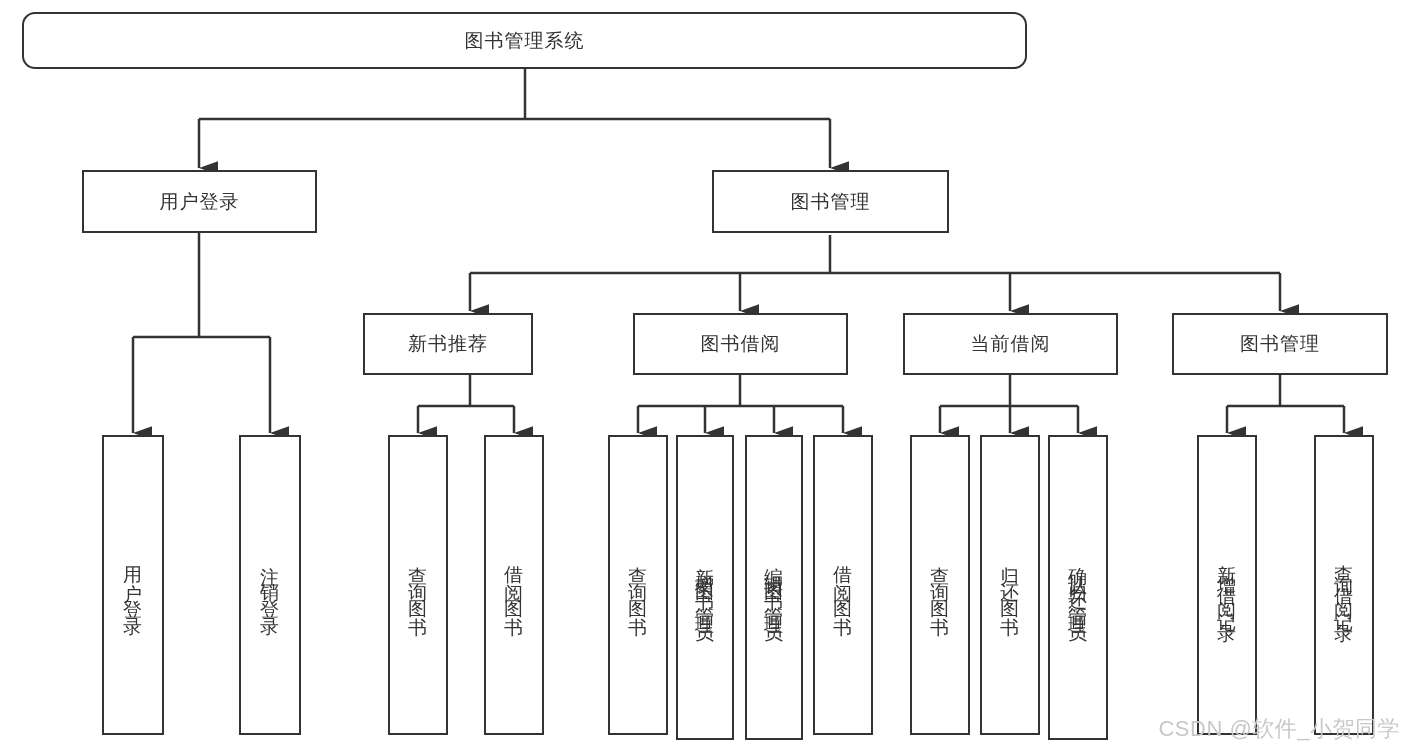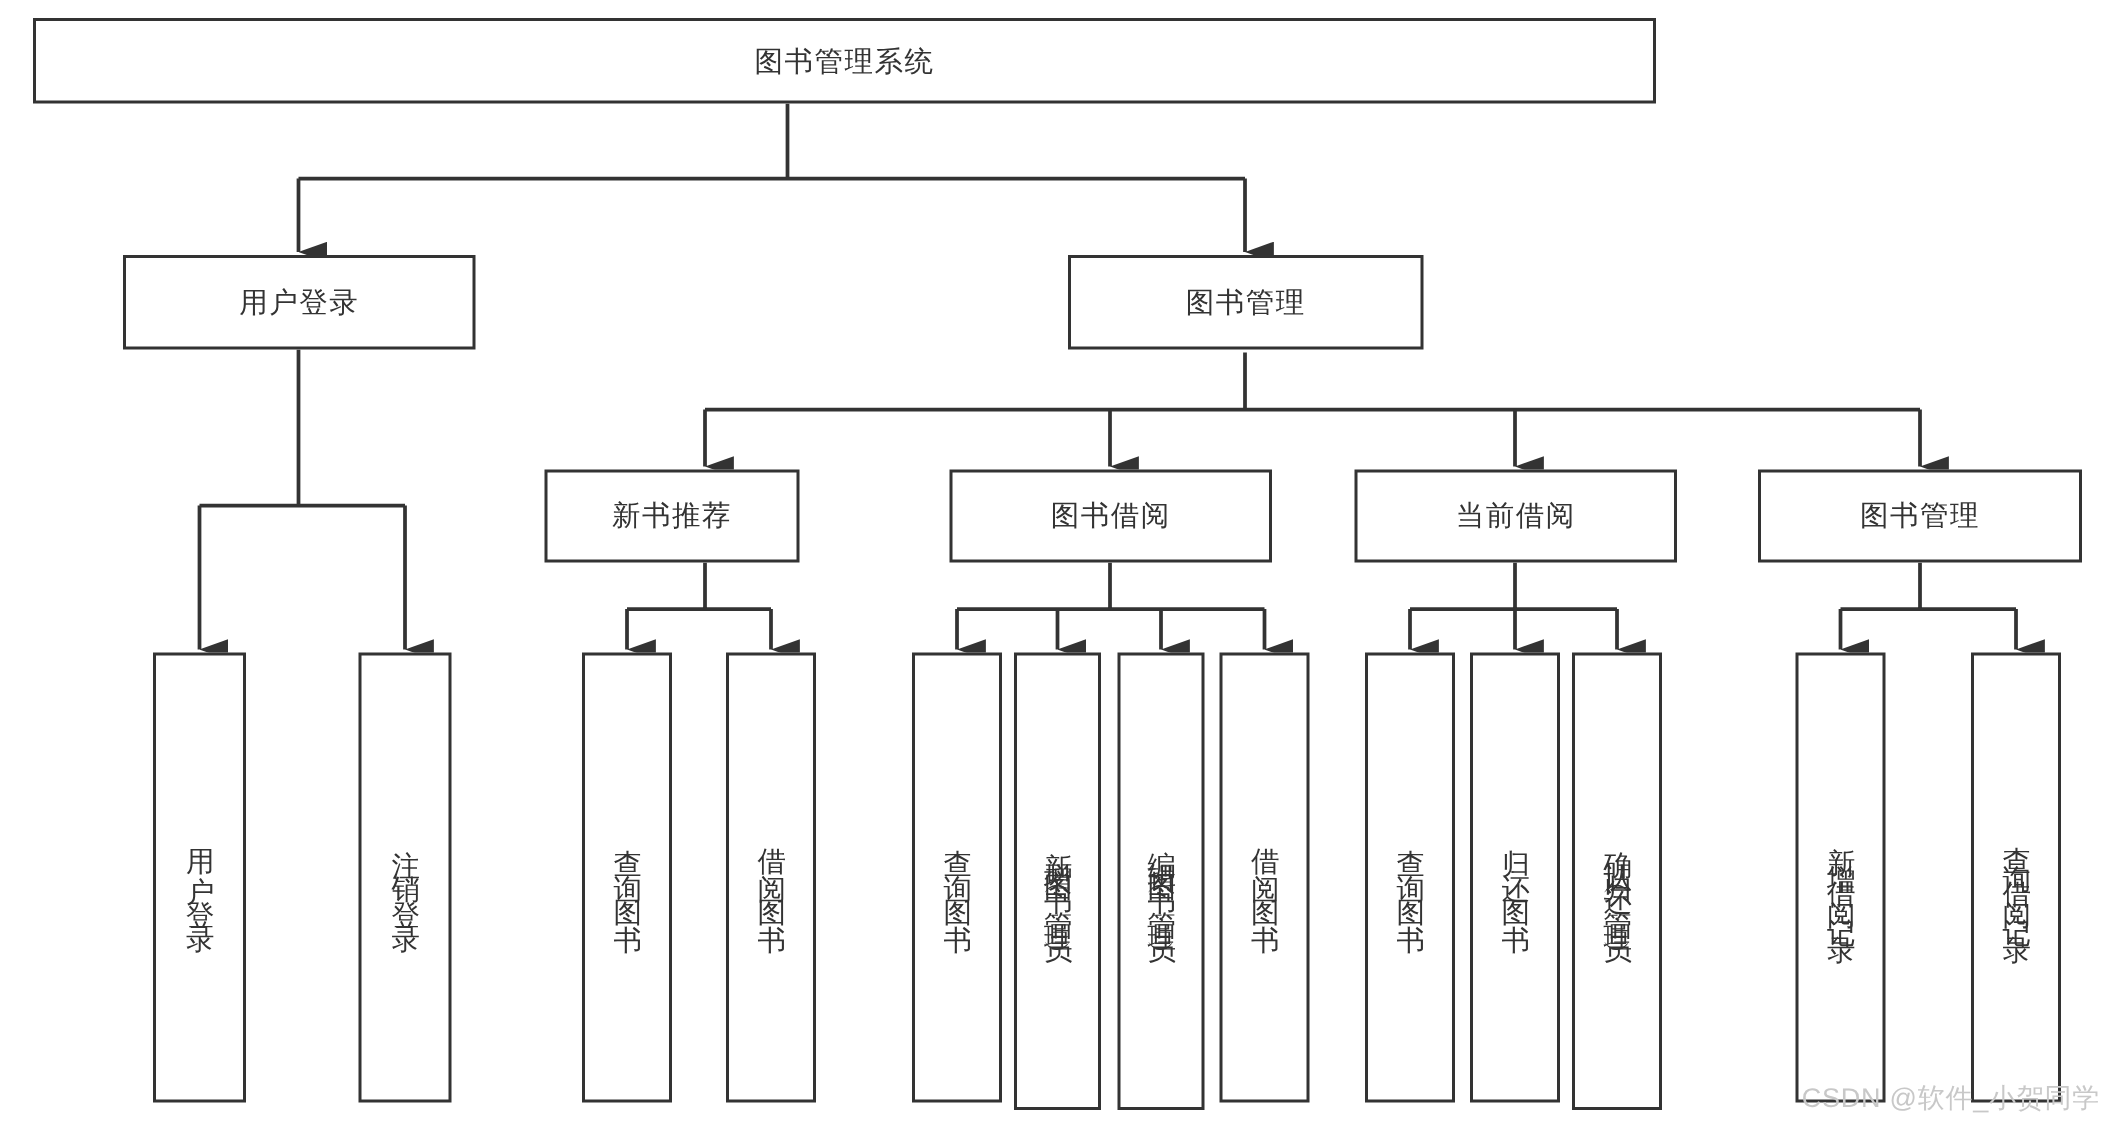--- a/index.html
+++ b/index.html
@@ -37,21 +37,21 @@
     letter-spacing: 17px;
     line-height: 1;
     white-space: nowrap;
   }
   .leaf.mid .vtext  { letter-spacing: 12px; }
   .leaf.long .vtext { letter-spacing: 8px; }
   .watermark {
     position: absolute;
     right: 5px;
     bottom: 3px;
-    font-size: 18px;
+    font-size: 22px;
     color: #c8c8c8;
     letter-spacing: 0.5px;
     z-index: 3;
     background: transparent;
   }
 </style>
 </head>
 <body>
 
 <div class="canvas">
@@ -87,21 +87,21 @@
       <line x1="774" y1="406" x2="774" y2="433" marker-end="url(#arrow)"></line>
       <line x1="843" y1="406" x2="843" y2="433" marker-end="url(#arrow)"></line>
       <line x1="940" y1="406" x2="940" y2="433" marker-end="url(#arrow)"></line>
       <line x1="1010" y1="406" x2="1010" y2="433" marker-end="url(#arrow)"></line>
       <line x1="1078" y1="406" x2="1078" y2="433" marker-end="url(#arrow)"></line>
       <line x1="1227" y1="406" x2="1227" y2="433" marker-end="url(#arrow)"></line>
       <line x1="1344" y1="406" x2="1344" y2="433" marker-end="url(#arrow)"></line>
     </g>
   </svg>
 
-  <div class="box" style="left:22px; top:12px; width:1082px; height:57px;">
+  <div class="box" style="left:22px; top:12px; width:1005px; height:57px;border-radius:13px;">
     <span>图书管理系统</span>
   </div>
 
   <div class="box" style="left:82px; top:170px; width:235px; height:63px;">
     <span>用户登录</span>
   </div>
   <div class="box" style="left:712px; top:170px; width:237px; height:63px;">
     <span>图书管理</span>
   </div>
 

